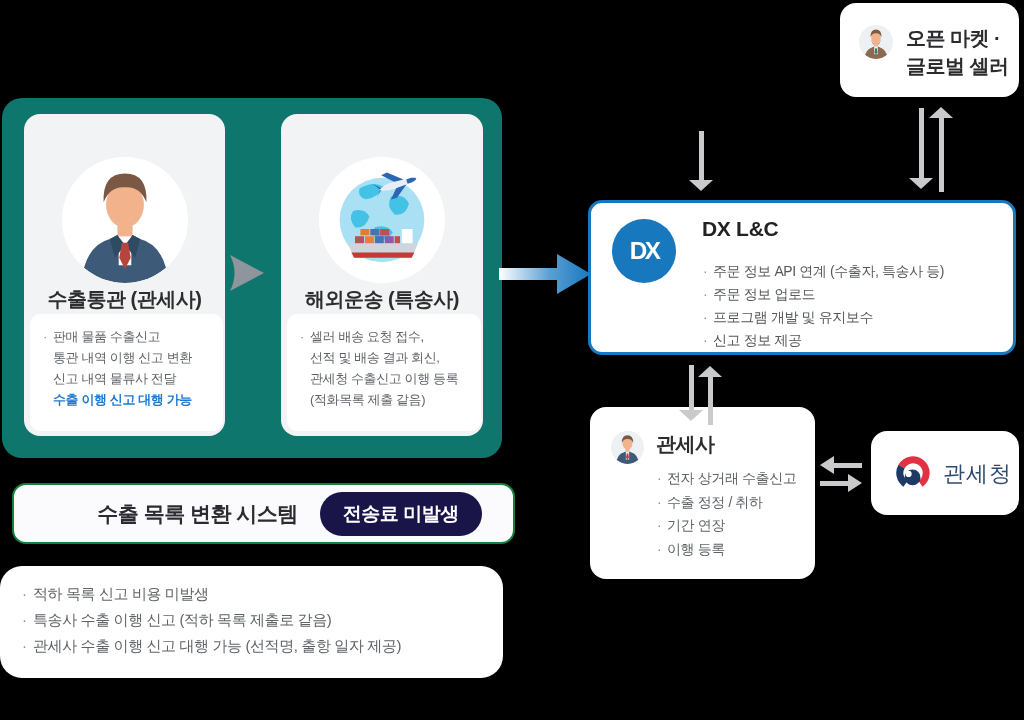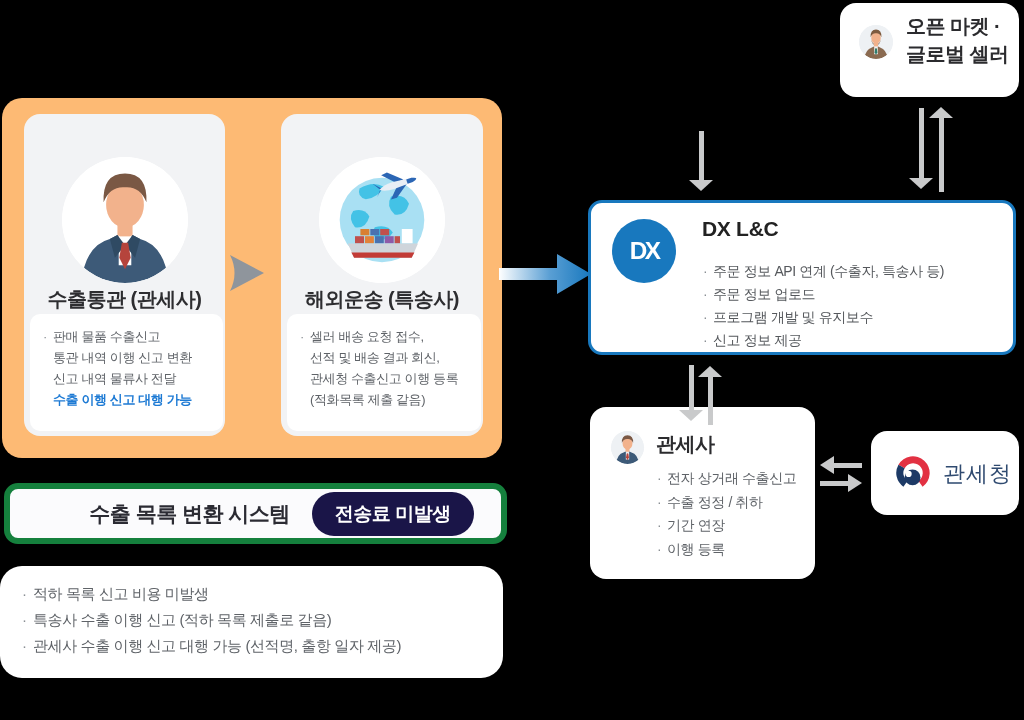--- a/index.html
+++ b/index.html
@@ -3,37 +3,37 @@
 <meta charset="utf-8">
 <style>
   * { margin:0; padding:0; box-sizing:border-box; }
   html,body { background:#000; }
   body { font-family:"Liberation Sans","DejaVu Sans",sans-serif; }
   #canvas { position:relative; width:1024px; height:720px; background:#000; overflow:hidden; }
 
   .abs { position:absolute; }
 
   
-  .big-card { left:2px; top:98px; width:500px; height:360px; background:#fdba74; border-radius:20px; }
+  .big-card { left:2px; top:98px; width:500px; height:360px; background:#0f766e; border-radius:20px; }
   .inner-card { position:absolute; top:16px; width:201px; height:322px; background:#f2f3f5; border-radius:16px;
                 display:flex; flex-direction:column; align-items:center; }
   .inner-card.c1 { left:22px; }
   .inner-card.c2 { left:279px; width:202px; }
   .avatar-big { margin-top:43px; width:126px; height:126px; border-radius:50%; overflow:hidden; background:#fff; flex:none; }
   .inner-title { margin-top:3px; font-size:20px; font-weight:700; color:#2d2d30; letter-spacing:-0.5px; white-space:nowrap; }
   .bullet-box { position:absolute; left:6px; right:2px; bottom:5px; height:117px; background:#fff; border-radius:10px;
                 padding:12px 6px 0 12px; font-size:13px; color:#5f6368; letter-spacing:-0.4px; }
   .note-line { position:relative; padding-left:11px; line-height:21px; white-space:nowrap; }
   .note-line.dotted::before { content:"·"; position:absolute; left:1px; color:#8a8f94; }
   .note-line.hl { color:#1d7ad4; font-weight:700; }
 
   .chevron { left:227px; top:156px; }
 
   
-  .bar { left:4px; top:483px; width:503px; height:61px; background:#fbfbfd; border:6px solid #15803d; border-radius:14px;
+  .bar { left:12px; top:483px; width:503px; height:61px; background:#fbfbfd; border:2px solid #15803d; border-radius:14px;
          display:flex; align-items:center; justify-content:center; gap:22px; padding-left:52px; }
   .bar-title { font-size:21px; font-weight:700; color:#2b2b33; letter-spacing:-0.5px; }
   .badge { background:#1a1548; color:#fff; font-size:19px; font-weight:700; padding:9px 23px; border-radius:999px; letter-spacing:-0.5px; }
 
   
   .notes-card { left:0; top:566px; width:503px; height:112px; background:#fff; border-radius:22px; padding:15px 20px;
                 font-size:15px; color:#5f6368; letter-spacing:-0.4px; }
   .notes-card .note-line { line-height:26px; padding-left:13px; }
   .notes-card .note-line.dotted::before { left:2px; }
 
@@ -43,21 +43,21 @@
   .seller-card  { left:840px; top:3px; width:179px; height:94px; }
   .broker-card  { left:590px; top:407px; width:225px; height:172px; }
   .office-card  { left:871px; top:431px; width:148px; height:84px; }
 
   .icon-circle { position:absolute; border-radius:50%; background:#eef1f4; overflow:hidden; }
   .rcard-title { position:absolute; font-size:20px; font-weight:700; color:#2b2b2e; letter-spacing:-0.5px; white-space:nowrap; }
   .rlist { position:absolute; font-size:13.5px; color:#5f6368; letter-spacing:-0.4px; }
   .rlist .note-line { line-height:18.5px; }
   .broker-card .rlist .note-line { line-height:23.5px; font-size:14px; }
 
-  .seller-title { position:absolute; left:66px; top:9px; font-size:20px; font-weight:700; color:#2b2b2e; line-height:28px; letter-spacing:-0.5px; white-space:nowrap; }
+  .seller-title { position:absolute; left:66px; top:21px; font-size:20px; font-weight:700; color:#2b2b2e; line-height:28px; letter-spacing:-0.5px; white-space:nowrap; }
 
   .office-title { position:absolute; left:72px; top:28px; font-size:22px; font-weight:400; color:#2f4a70; letter-spacing:1px; white-space:nowrap; }
 
   
   .dx-card { left:588px; top:200px; width:428px; height:155px; background:#fff; border:3px solid #1878be; border-radius:14px; }
   .dx-logo { position:absolute; left:21px; top:16px; width:64px; height:64px; }
   .dx-content { position:absolute; left:111px; top:13px; }
   .dx-title { font-size:21px; font-weight:700; color:#222; line-height:26px; letter-spacing:-0.3px; }
   .dx-list { margin-top:18px; font-size:14px; color:#55585c; letter-spacing:-0.4px; }
   .dx-list .note-line { line-height:23px; }

